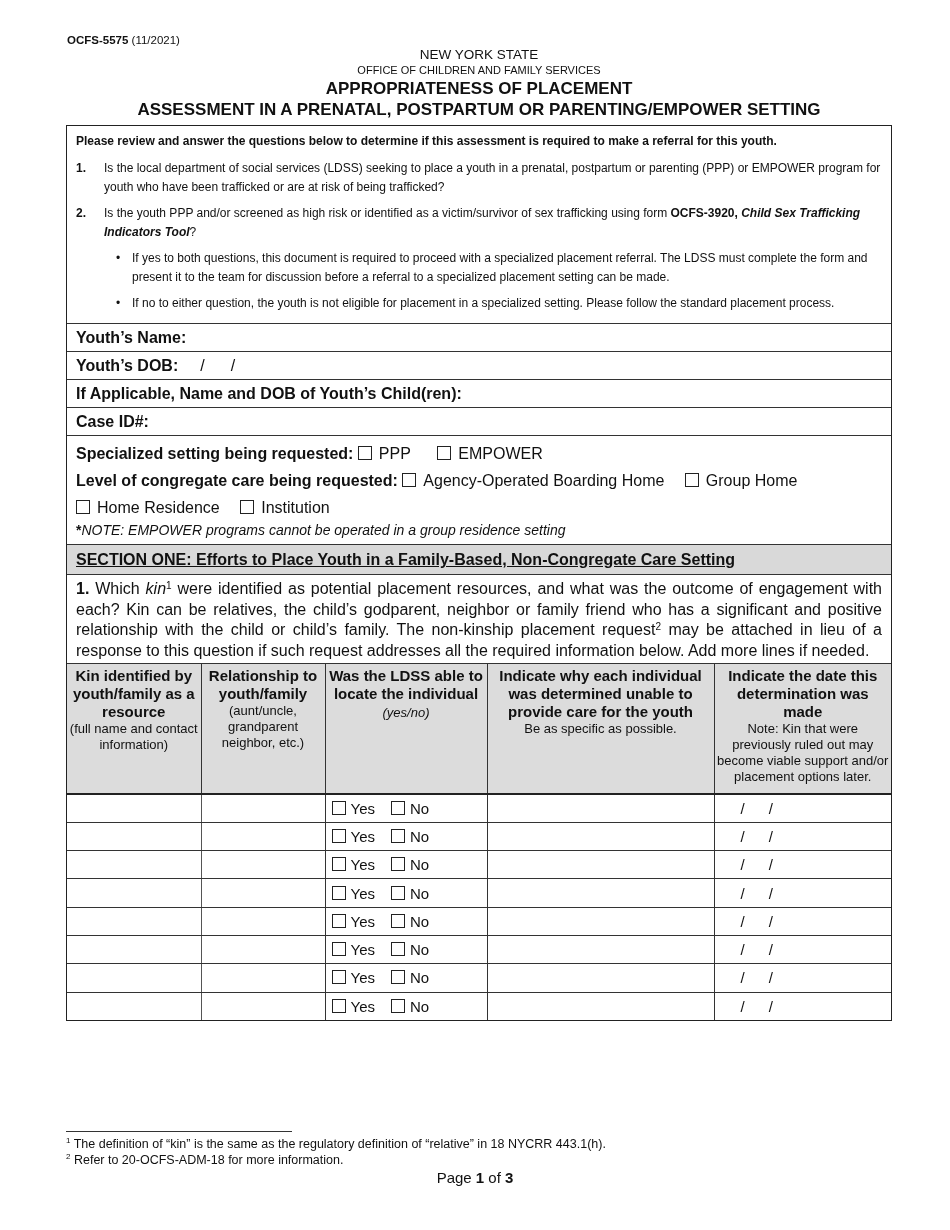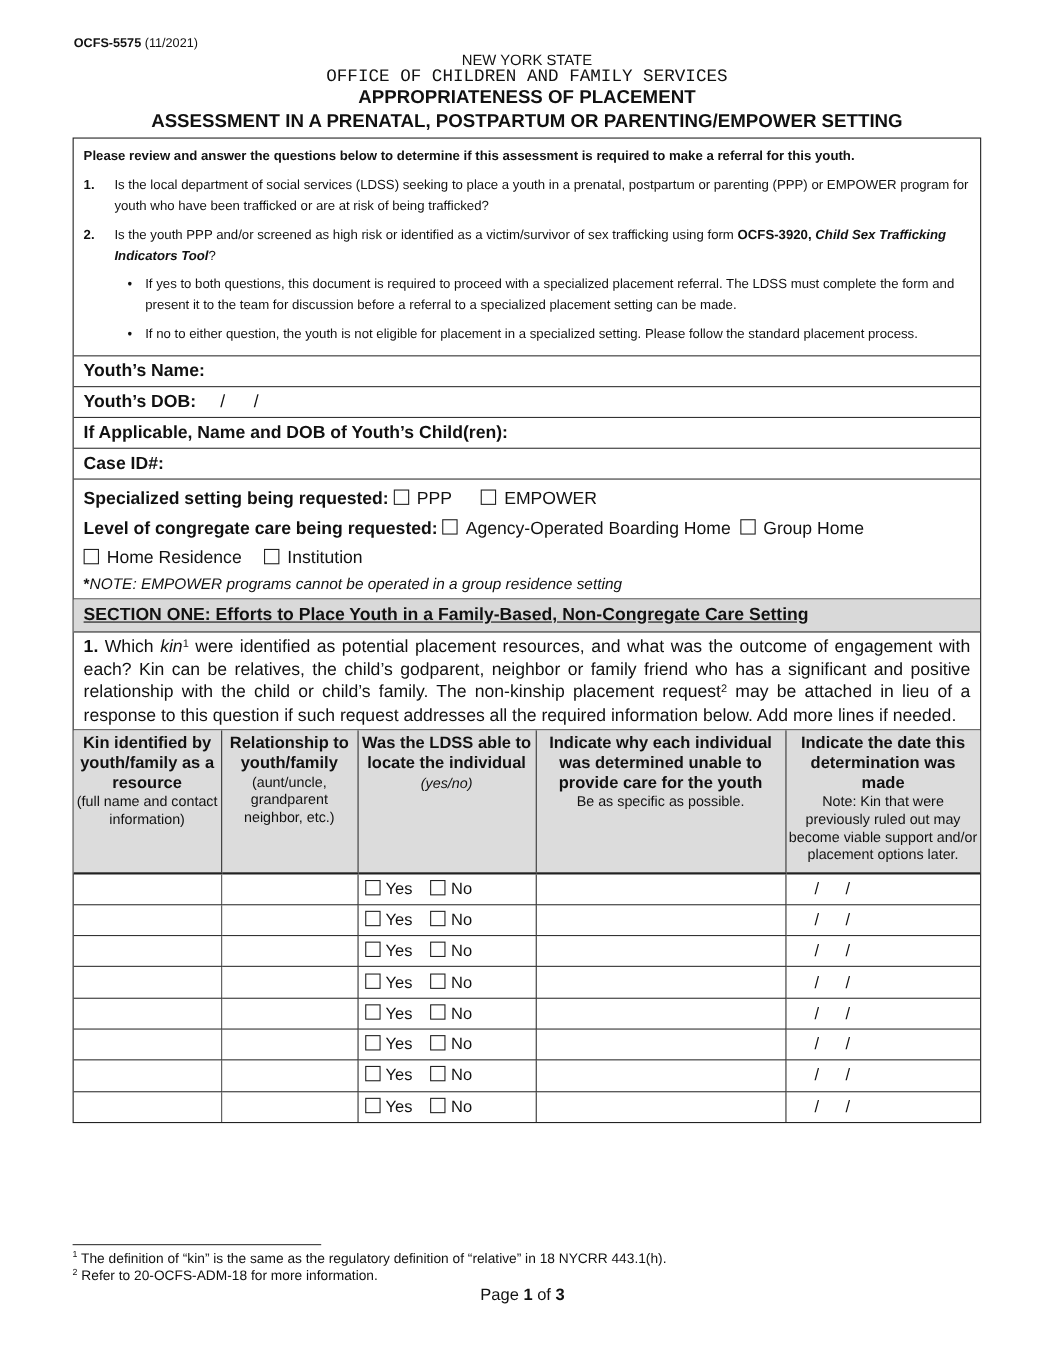--- a/index.html
+++ b/index.html
@@ -4,21 +4,21 @@
 <style>
   * { box-sizing: border-box; margin: 0; padding: 0; }
   html, body { width: 950px; height: 1230px; background: #ffffff; }
   body { font-family: "Liberation Sans", sans-serif; color: #111; position: relative; }
 
   .form-id { position: absolute; left: 67px; top: 34px; font-size: 11.5px; }
   .form-id b { font-weight: bold; }
 
   .header { position: absolute; left: 66px; width: 826px; top: 47px; text-align: center; }
   .header .l1 { font-size: 13.5px; line-height: 16px; }
-  .header .l2 { font-size: 16px; line-height: 15px; font-family: Liberation Mono, monospace; }
+  .header .l2 { font-size: 11px; line-height: 15px; }
   .header .l3 { font-size: 17px; font-weight: bold; line-height: 21px; }
   .header .l4 { font-size: 17px; font-weight: bold; line-height: 21px; }
 
   .frame { position: absolute; left: 66px; top: 125px; width: 826px; border: 1.5px solid #222; }
   .row { border-bottom: 1.5px solid #333; padding: 0 9px; }
   .row:last-child { border-bottom: none; }
 
   .intro { padding: 6px 9px 4px 9px; font-size: 12px; line-height: 19.5px; }
   .intro .lead { font-weight: bold; margin-bottom: 7px; }
   .q { display: flex; margin-bottom: 6px; }
@@ -108,21 +108,21 @@
   <div class="row field"><span>Case ID#:</span> <span></span></div>
 
   <div class="row settings">
     <div>
       <span class="lbl">Specialized setting being requested:</span>
       <span class="opt"><span class="cb"></span><span>PPP</span></span>
       <span class="opt" style="margin-left:10px"><span class="cb"></span><span>EMPOWER</span></span>
     </div>
     <div>
       <span class="lbl">Level of congregate care being requested:</span>
-      <span class="opt" style="margin-right:4px"><span class="cb"></span><span>Agency-Operated Boarding Home</span></span>
+      <span class="opt" style="margin-right:16px"><span class="cb"></span><span>Agency-Operated Boarding Home</span></span>
       <span class="opt"><span class="cb"></span><span>Group Home</span></span>
     </div>
     <div>
       <span class="opt" style="margin-right:16px"><span class="cb"></span><span>Home Residence</span></span>
       <span class="opt"><span class="cb"></span><span>Institution</span></span>
     </div>
     <div class="note"><b>*</b><span>NOTE: EMPOWER programs cannot be operated in a group residence setting</span></div>
   </div>
 
   <div class="row section-head">SECTION ONE: Efforts to Place Youth in a Family-Based, Non-Congregate Care Setting</div>

